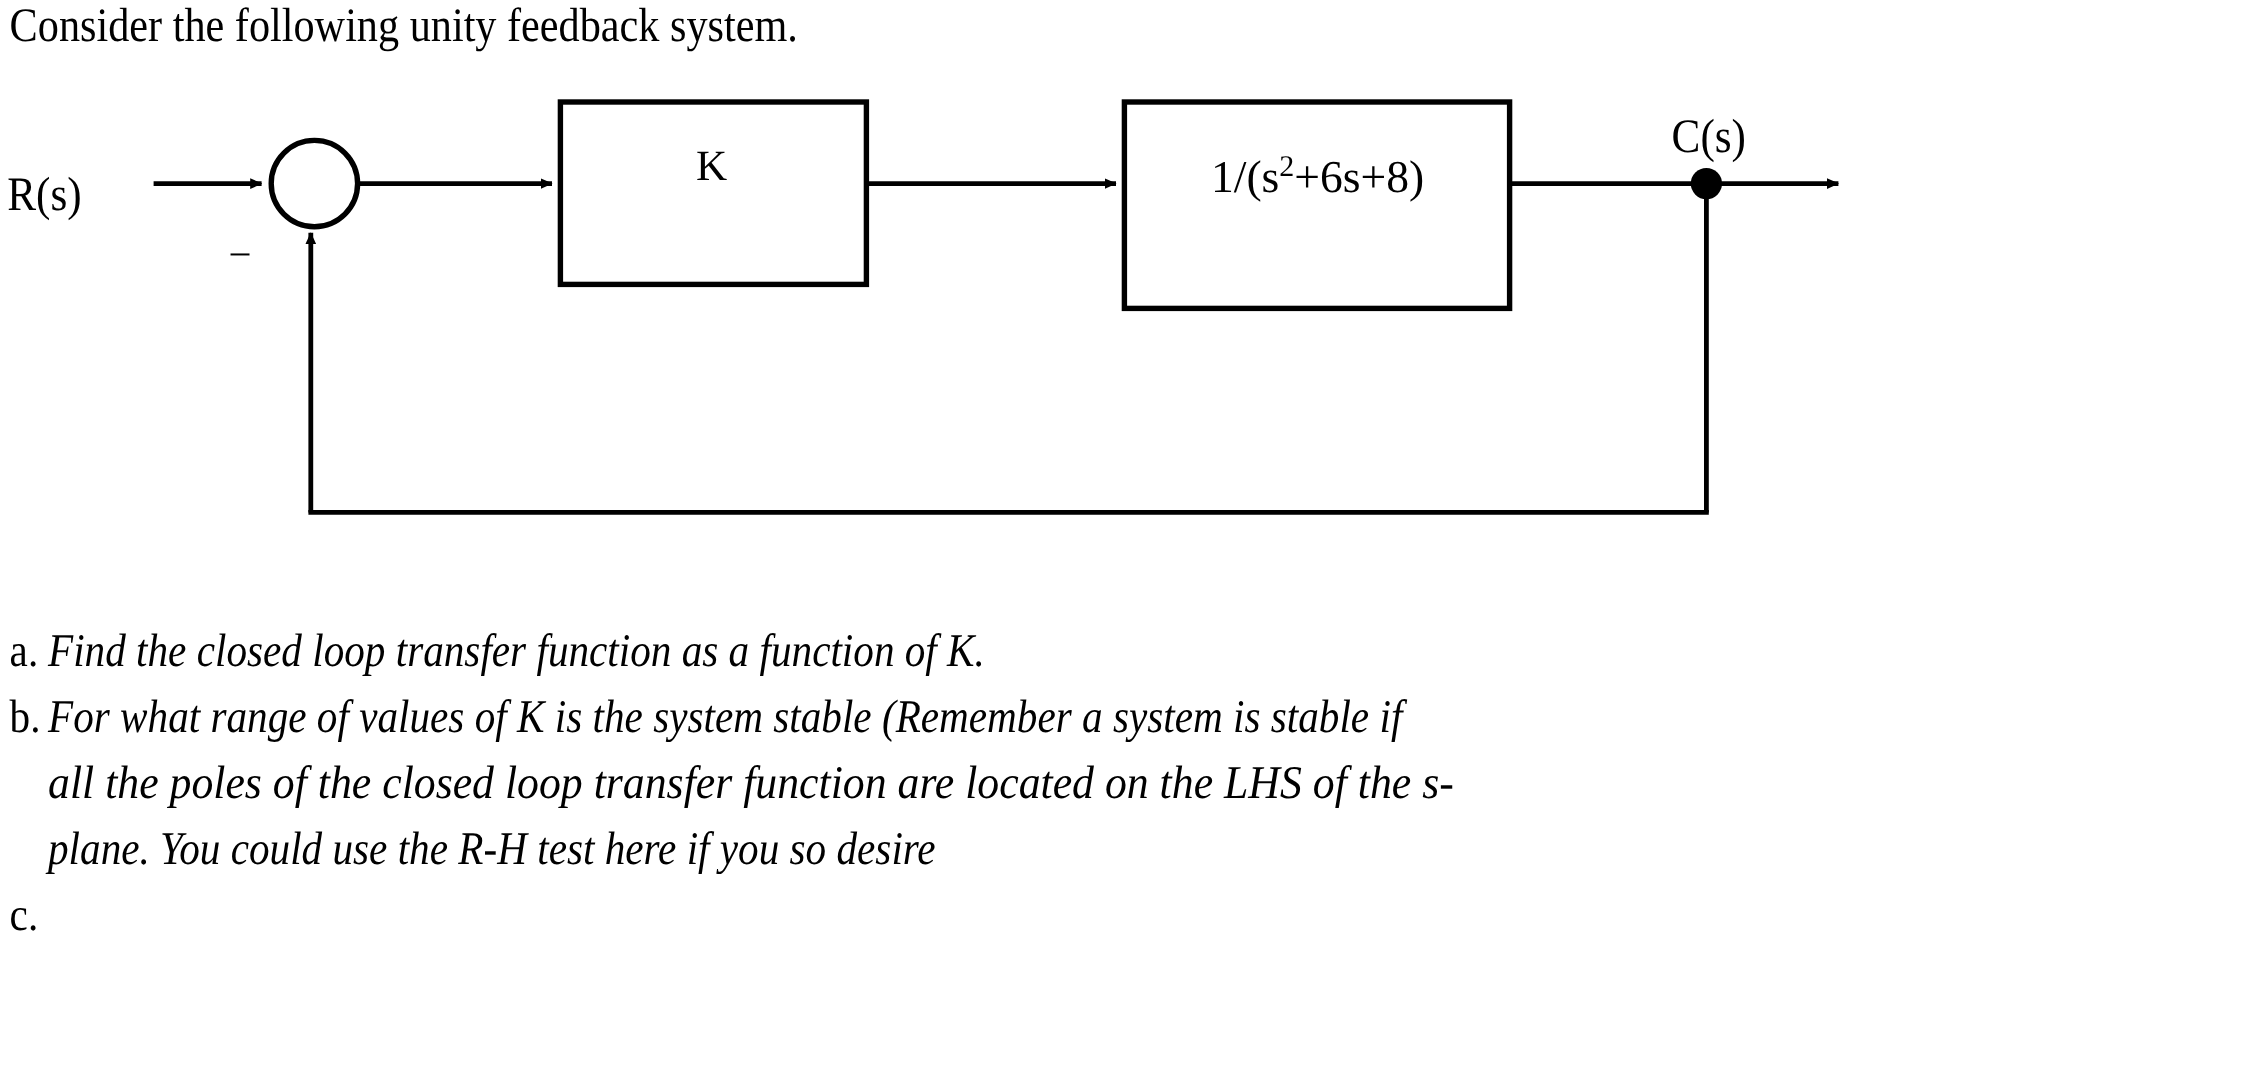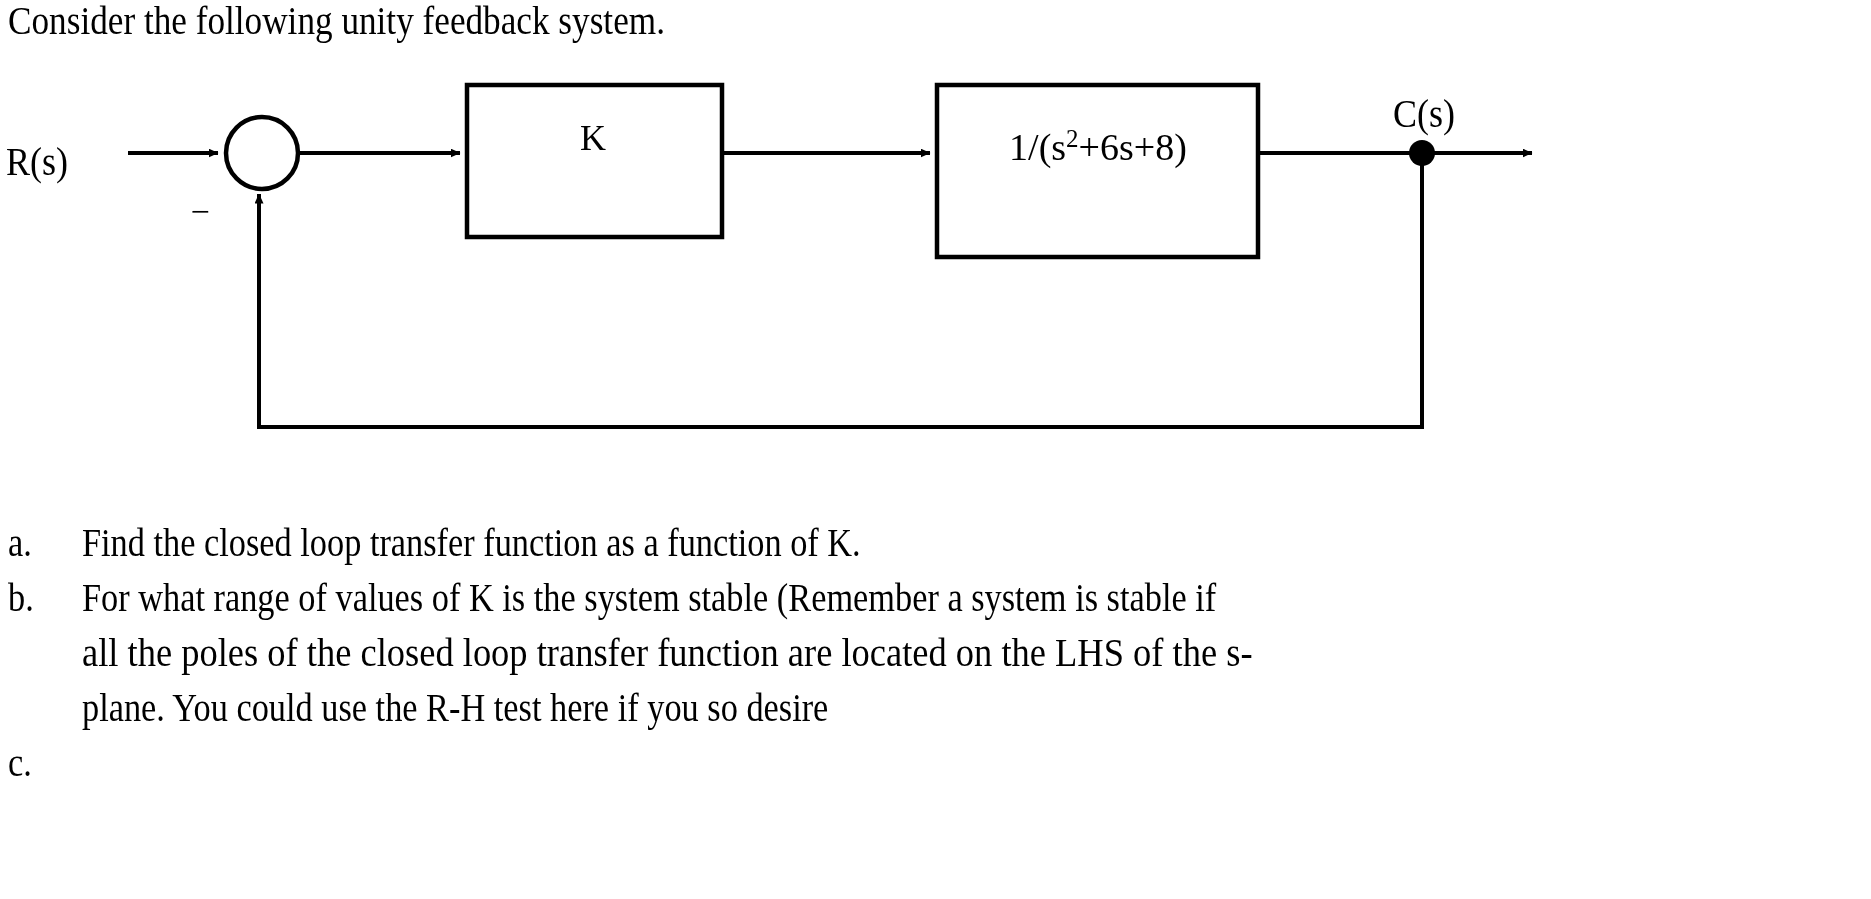--- a/index.html
+++ b/index.html
@@ -66,24 +66,25 @@
     position: absolute;
     left: 8px;
     width: 54px;
     text-align: left;
     font-size: 39px;
     line-height: 55px;
     transform: scaleX(0.88);
     transform-origin: left top;
   }
   .qbody {
-    margin-left: 82px;
+    margin-left: 40px;
     width: 1440px;
     font-size: 39px;
     line-height: 55px;
+    font-style: italic;
   }
   .qline {
     display: block;
     white-space: nowrap;
     transform: scaleX(0.88);
     transform-origin: left top;
   }
   .qline.j-b2 {
     transform: scaleX(0.935);
   }

